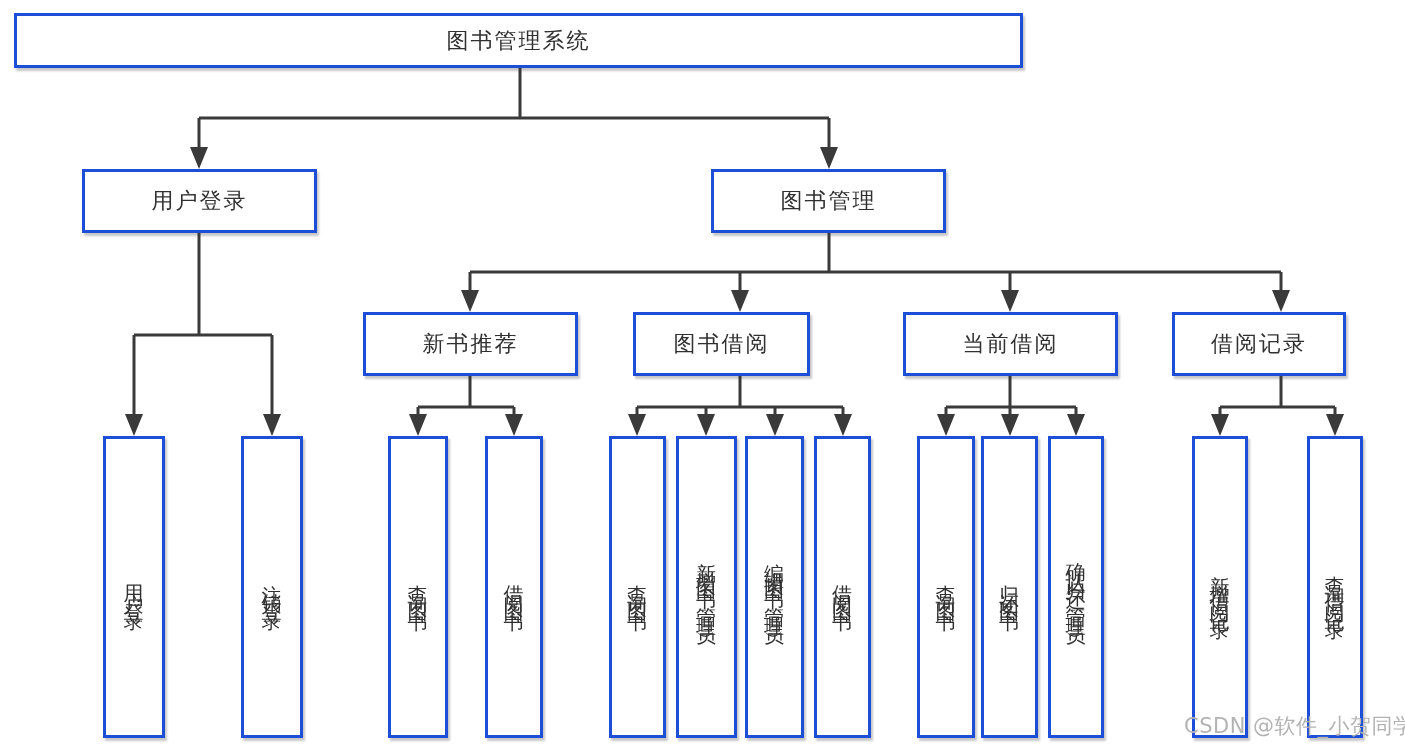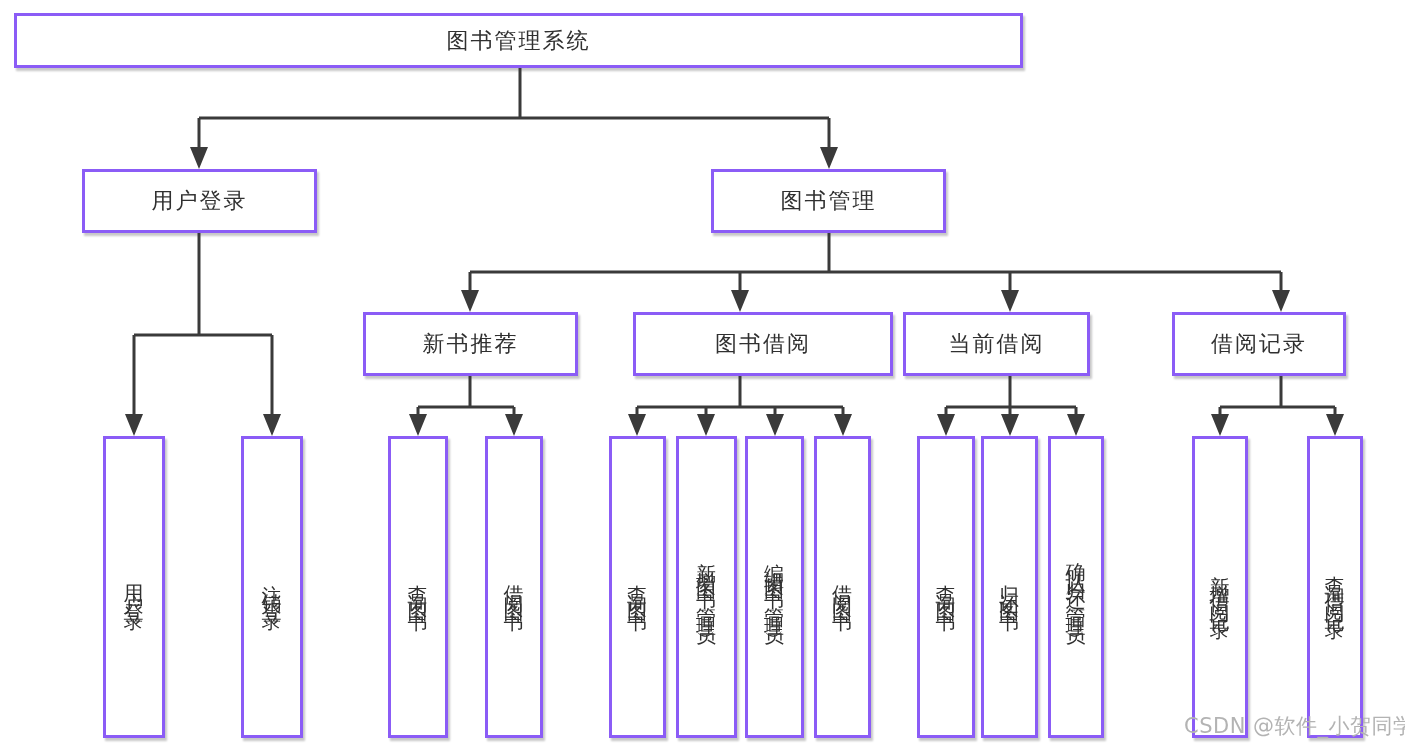--- a/index.html
+++ b/index.html
@@ -1,21 +1,21 @@
 <!DOCTYPE html>
 <html><head>
 <meta charset="utf-8">
 <style>
   html,body{margin:0;padding:0;background:#ffffff;}
   .canvas{
     position:relative;width:1405px;height:747px;background:#ffffff;overflow:hidden;
     font-family:"DejaVu Sans","Liberation Sans",sans-serif;color:#303030;
   }
   .node{
-    position:absolute;background:#ffffff;border:3px solid #8b5cf6;box-sizing:border-box;
+    position:absolute;background:#ffffff;border:3px solid #1d4ed8;box-sizing:border-box;
     display:flex;align-items:center;justify-content:center;z-index:2;
     box-shadow:2px 3px 2px rgba(0,0,0,0.22);
     text-align:right;
   }
   .node.h .label{font-size:22px;letter-spacing:2px;white-space:nowrap;}
   .node.v .label{
     writing-mode:vertical-rl;text-orientation:mixed;
     font-size:20px;line-height:1;letter-spacing:9px;
   }
   svg.connectors{position:absolute;left:0;top:0;z-index:4;pointer-events:none;}
@@ -53,24 +53,24 @@
   <div class="node h" style="left:82px;top:169px;width:235px;height:64px">
     <span class="label">用户登录</span>
   </div>
   <div class="node h" style="left:363px;top:312px;width:215px;height:64px">
     <span class="label">新书推荐</span>
   </div>
 
   <div class="node h" style="left:711px;top:169px;width:235px;height:64px">
     <span class="label">图书管理</span>
   </div>
-  <div class="node h" style="left:633px;top:312px;width:260px;height:64px">
+  <div class="node h" style="left:633px;top:312px;width:177px;height:64px">
     <span class="label">图书借阅</span>
   </div>
-  <div class="node h" style="left:903px;top:312px;width:187px;height:64px">
+  <div class="node h" style="left:903px;top:312px;width:215px;height:64px">
     <span class="label">当前借阅</span>
   </div>
   <div class="node h" style="left:1172px;top:312px;width:174px;height:64px">
     <span class="label">借阅记录</span>
   </div>
 
   <div class="node v" style="left:103px;top:436px;width:62px;height:302px">
     <span class="label">用户登录</span>
   </div>
   <div class="node v" style="left:241px;top:436px;width:62px;height:302px">

